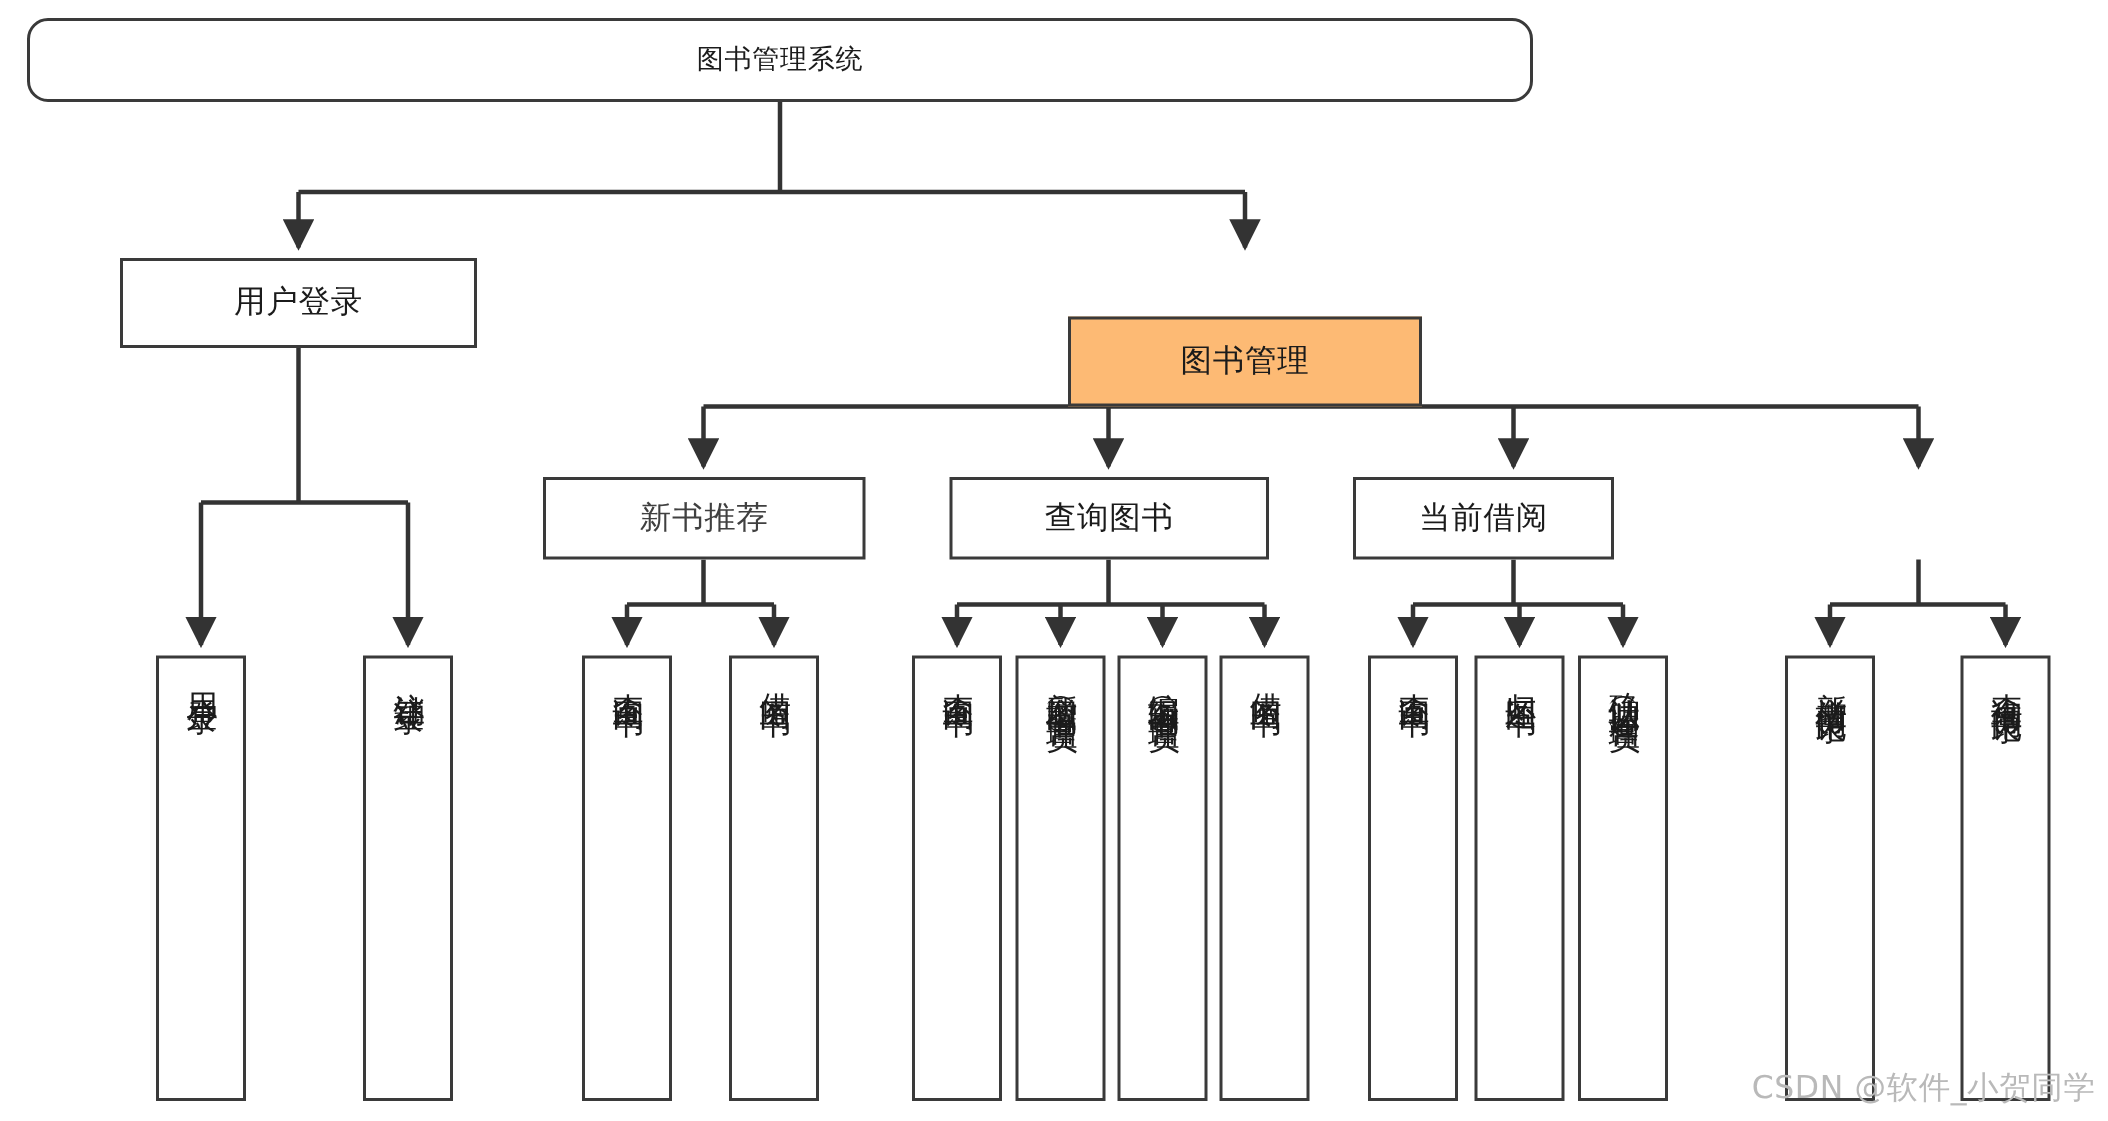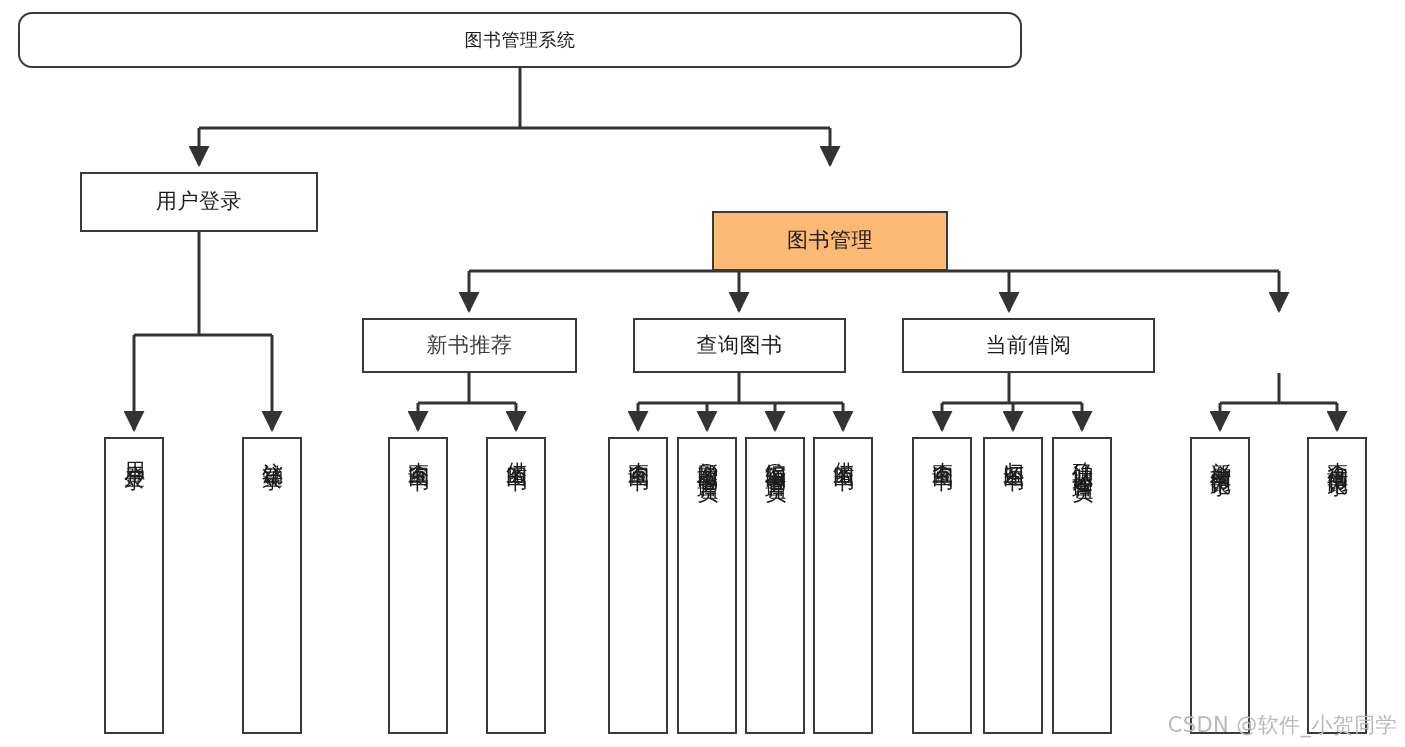--- a/index.html
+++ b/index.html
@@ -137,21 +137,21 @@
   <div class="node node-h" id="node-l2-1" style="left: 712px; top: 172px; width: 236px; height: 60px; background: #fdba74; border-color: rgb(58, 58, 58); color: rgb(27, 27, 27); margin-top: 39px;">
     <span>图书管理</span>
   </div>
 
   <div class="node node-h" id="node-l3-0" style="left: 362px; top: 318px; width: 215px; height: 55px; background: rgb(255, 255, 255); border-color: rgb(58, 58, 58); color: #404040; justify-content: center;">
     <span>新书推荐</span>
   </div>
   <div class="node node-h" id="node-l3-1" style="left: 633px; top: 318px; width: 213px; height: 55px; background: rgb(255, 255, 255); border-color: rgb(58, 58, 58); color: rgb(27, 27, 27);">
     <span>查询图书</span>
   </div>
-  <div class="node node-h" id="node-l3-2" style="left: 902px; top: 318px; width: 253px; height: 55px; background: rgb(255, 255, 255); border-color: rgb(58, 58, 58); color: rgb(27, 27, 27);">
+  <div class="node node-h" id="node-l3-2" style="left: 902px; top: 318px; width: 174px; height: 55px; background: rgb(255, 255, 255); border-color: rgb(58, 58, 58); color: rgb(27, 27, 27);">
     <span>当前借阅</span>
   </div>
 
   <div class="node node-v" id="node-leaf-0" style="left: 104px; top: 437px; width: 60px; height: 297px; background: rgb(255, 255, 255); border-color: rgb(58, 58, 58); color: rgb(27, 27, 27);">
     <span class="vtext">用户登录</span>
   </div>
   <div class="node node-v" id="node-leaf-1" style="left: 242px; top: 437px; width: 60px; height: 297px; background: rgb(255, 255, 255); border-color: rgb(58, 58, 58); color: rgb(27, 27, 27);">
     <span class="vtext">注销登录</span>
   </div>
   <div class="node node-v" id="node-leaf-2" style="left: 388px; top: 437px; width: 60px; height: 297px; background: rgb(255, 255, 255); border-color: rgb(58, 58, 58); color: rgb(27, 27, 27);">

